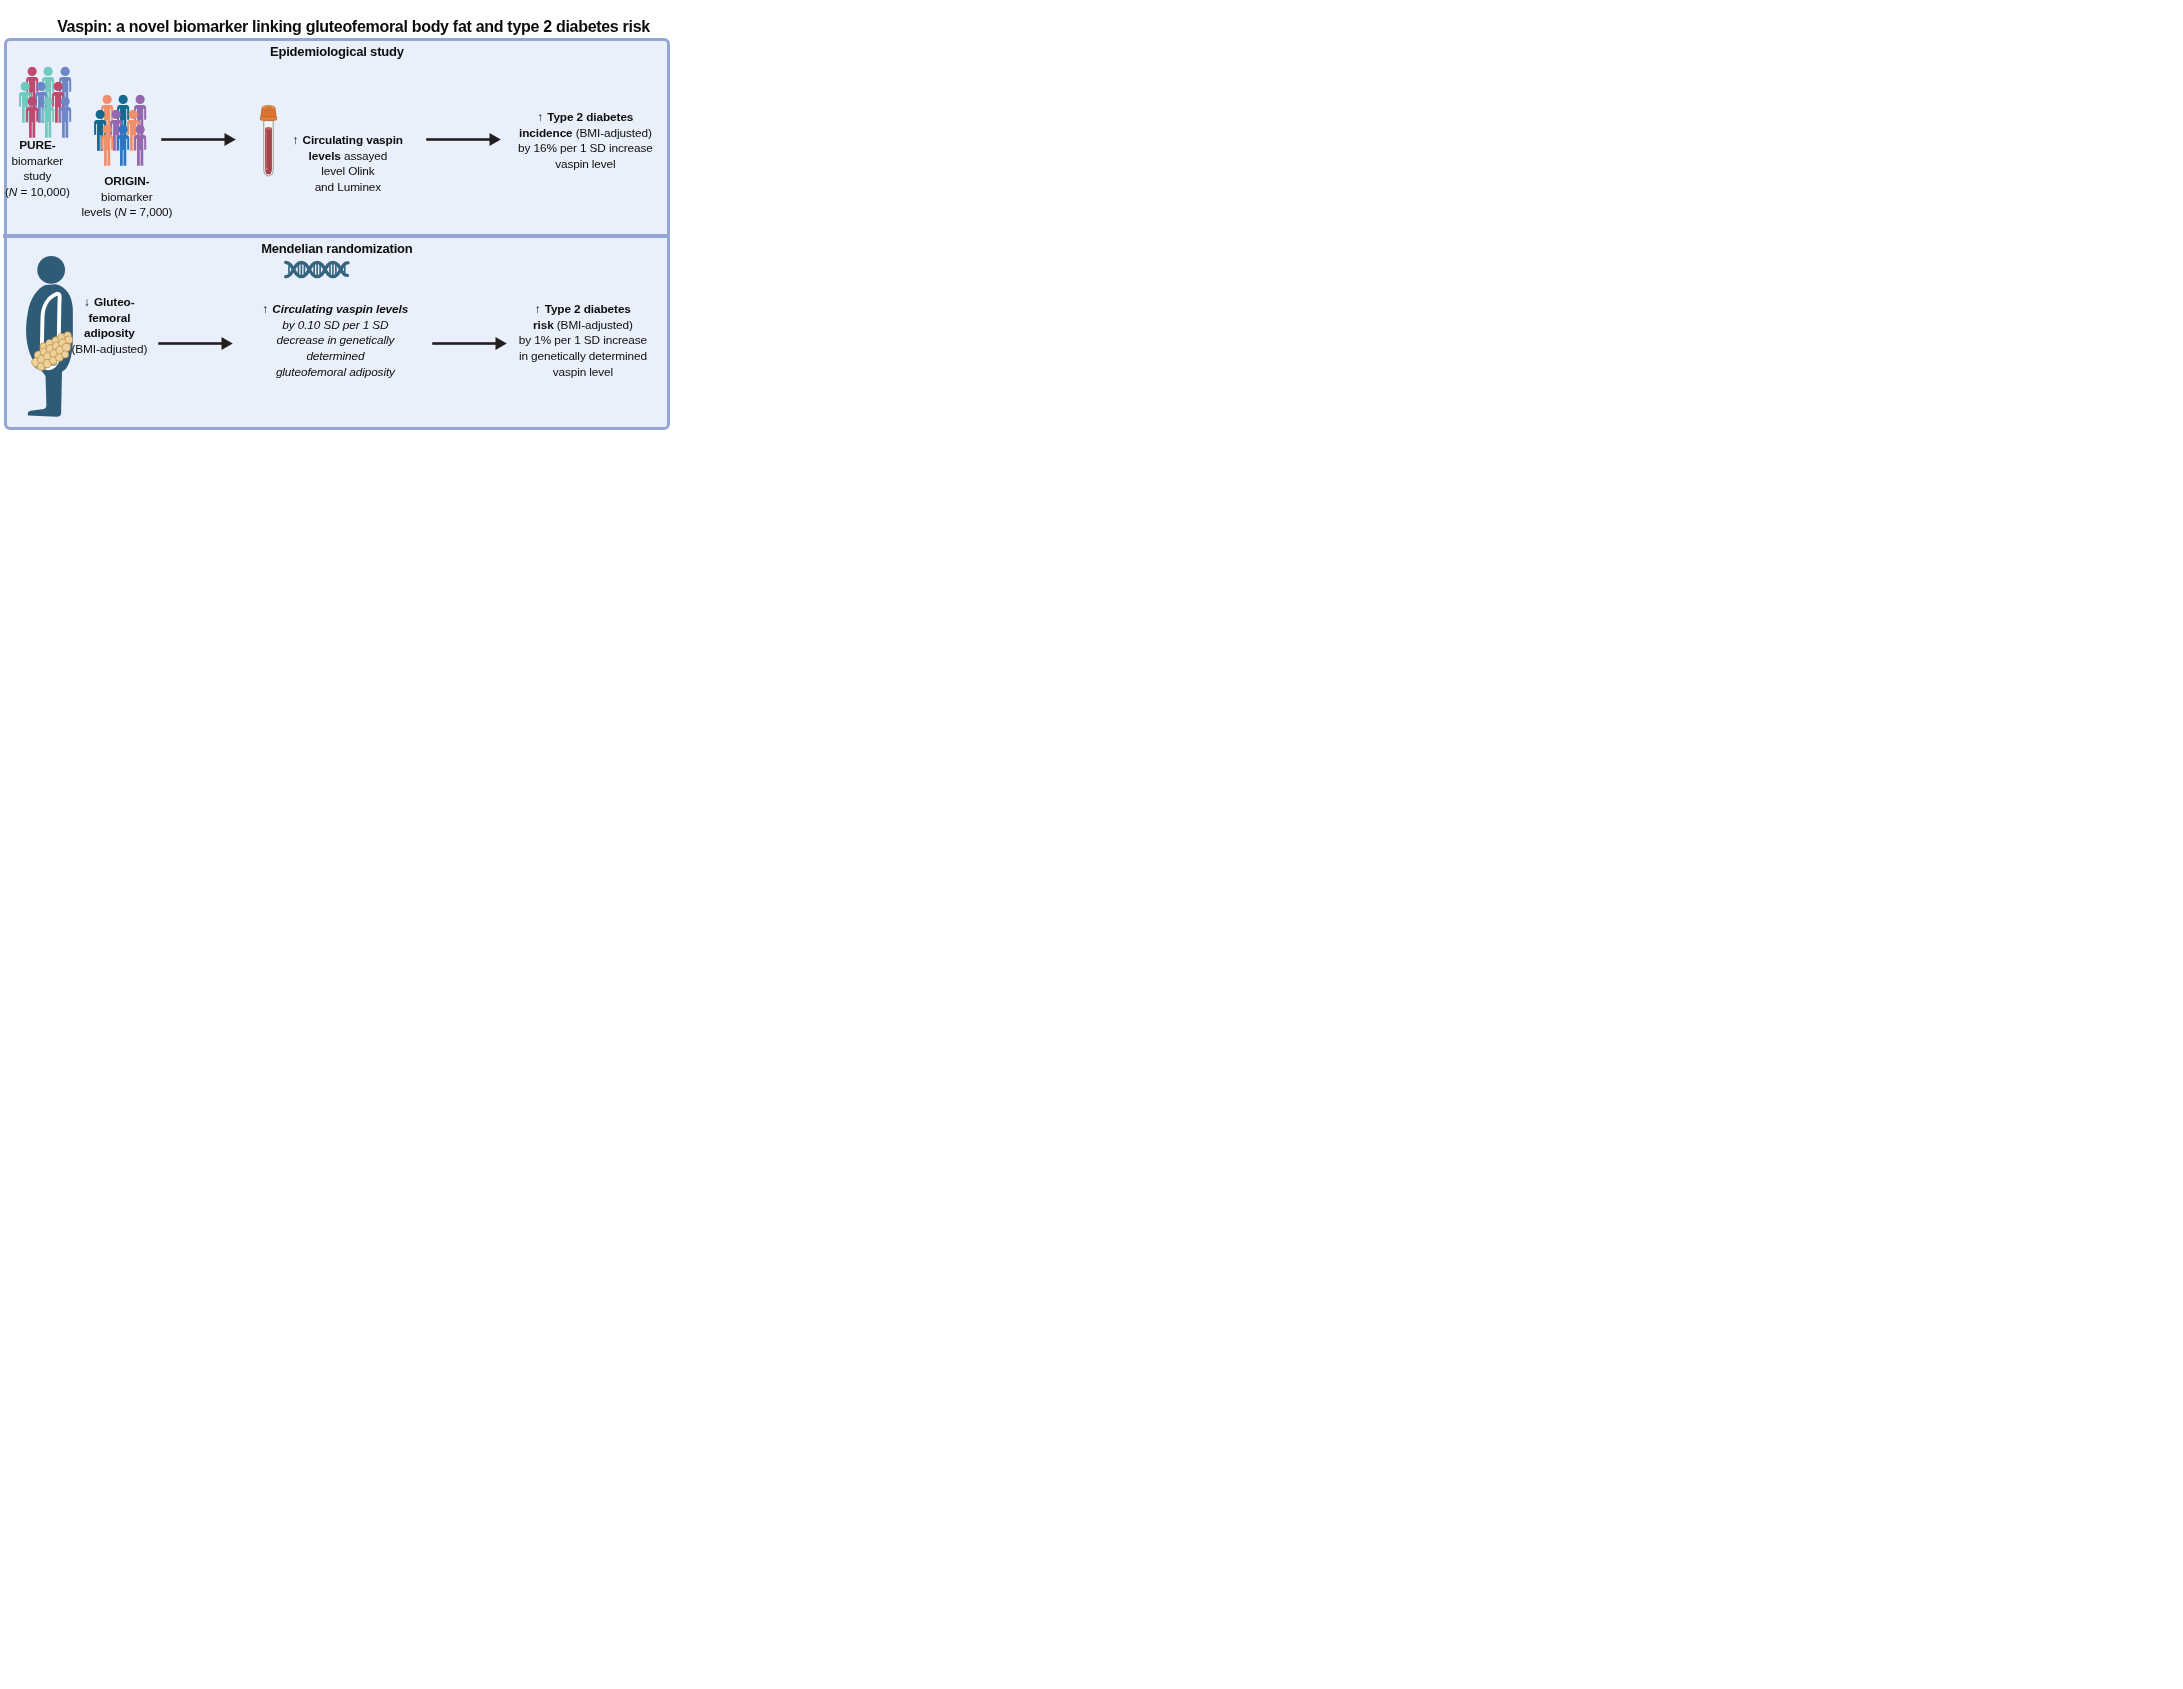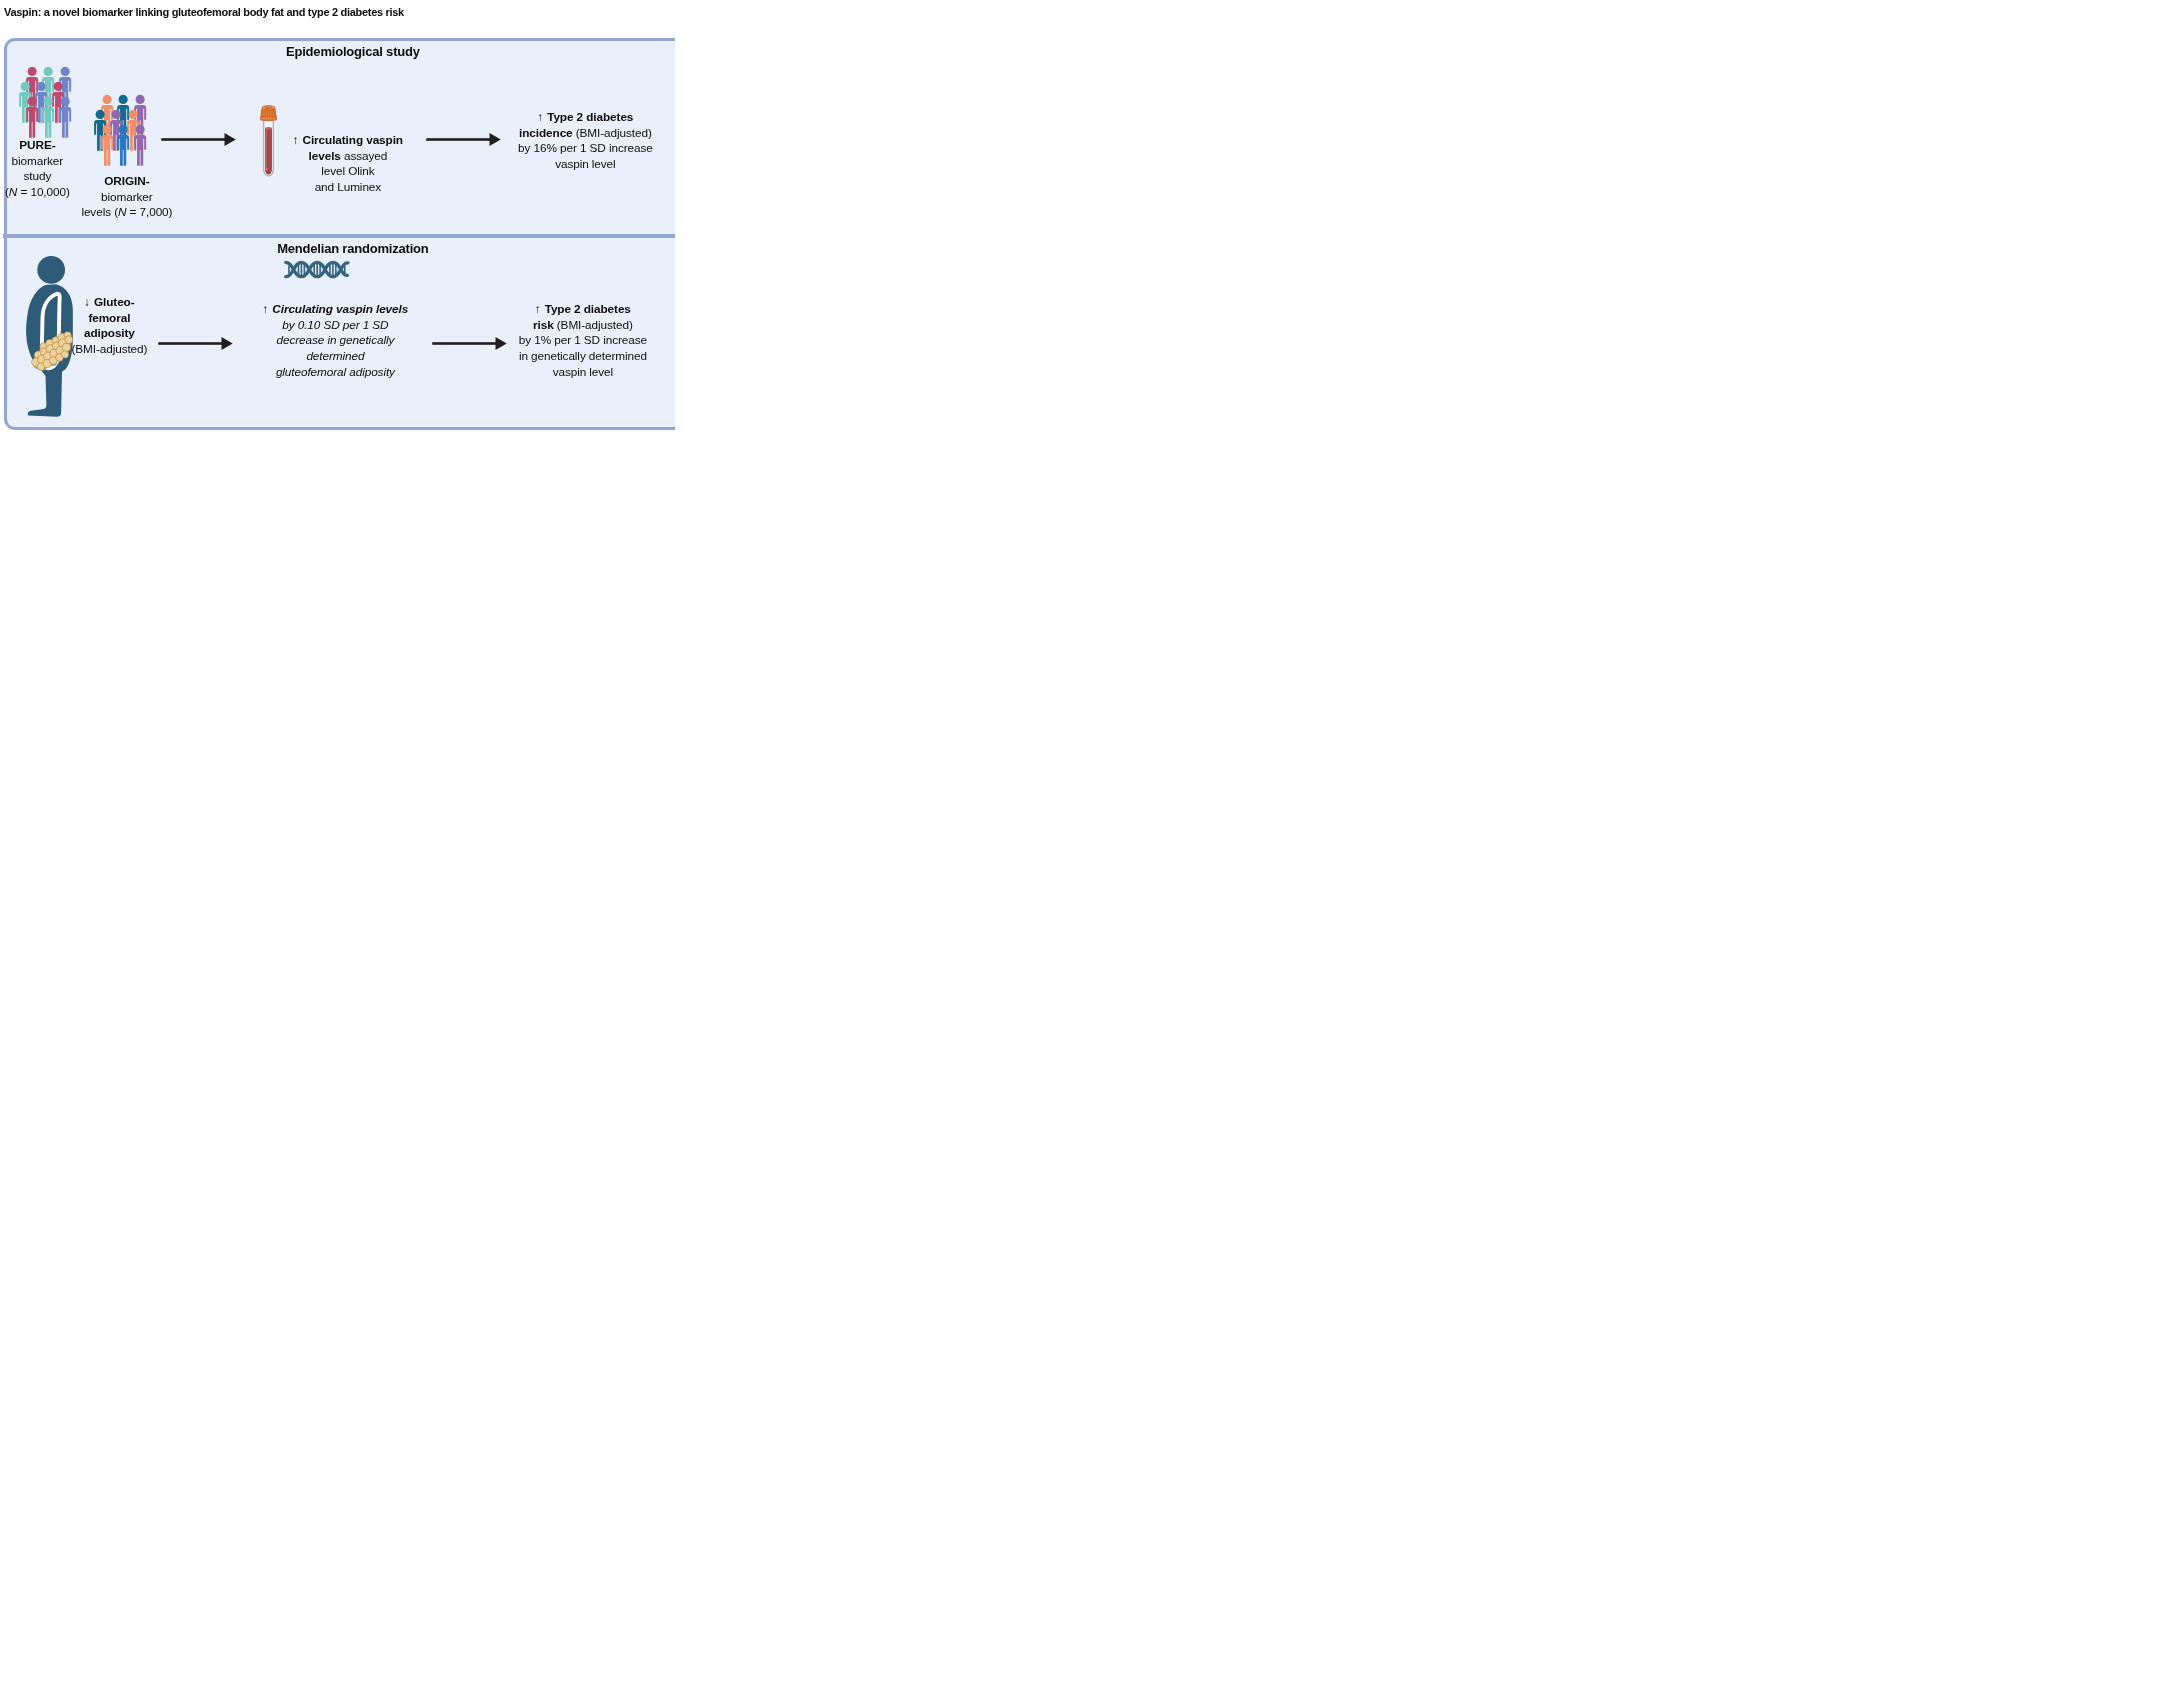--- a/index.html
+++ b/index.html
@@ -1,22 +1,22 @@
 <!DOCTYPE html>
 <html style="--page-bg: #ffffff; --panel-bg: #eaf0fb; --panel-border: #93a7d2; --text: #0c0c0c; --arrow: #231f20; --body-silhouette: #2e5b78; --dna: #35647f; --fat-cell: #ecd29a; --fat-cell-outline: #b9863f; --fat-cell-shadow: #8fa596; --tube-cap: #e8823f; --tube-cap-dark: #c35d1d; --tube-cap-light: #f49a57; --tube-glass: #f6f5f3; --tube-outline: #8e8c8a; --blood: #a6454c; --blood-light: #c05f66;font-size:7px"><head>
 <meta charset="utf-8">
 <style>
   html,body{margin:0;padding:0;}
   body{background:#fff;font-family:"Liberation Sans","DejaVu Sans",sans-serif;color:var(--text,#0c0c0c);}
   .page{position:relative;width:675px;height:435px;background:var(--page-bg,#ffffff);overflow:hidden;}
-  .title{position:absolute;top:1.7px;left:0;width:100%;margin:4px;text-align:left;
-         font-size:11px;font-weight:700;letter-spacing:-0.3px;}
+  .title{position:absolute;top:1.7px;left:0;width:100%;margin:16px;text-align:center;
+         font-size:16px;font-weight:700;letter-spacing:-0.3px;}
   .frame{position:absolute;left:3.9px;top:38px;width:660px;height:386px;
          background:var(--panel-bg,#eaf0fb);
-         border:3.5px solid var(--panel-border,#93a7d2);border-radius:11px;padding-left:32px;}
+         border:3.5px solid var(--panel-border,#93a7d2);border-radius:6px;}
   .divider{position:absolute;left:-3.5px;width:calc(100% + 7px);top:193px;height:3.9px;
            background:var(--panel-border,#93a7d2);}
   .panel{position:absolute;left:0;width:100%;}
   .panel.p1{top:0;height:193px;}
   .panel.p2{top:196px;height:190px;}
   .heading{position:absolute;left:0;width:100%;margin:0;text-align:center;
            font-size:13px;font-weight:700;letter-spacing:-0.2px;}
   .p1 .heading{top:2.6px;}
   .p2 .heading{top:3.5px;}
 

